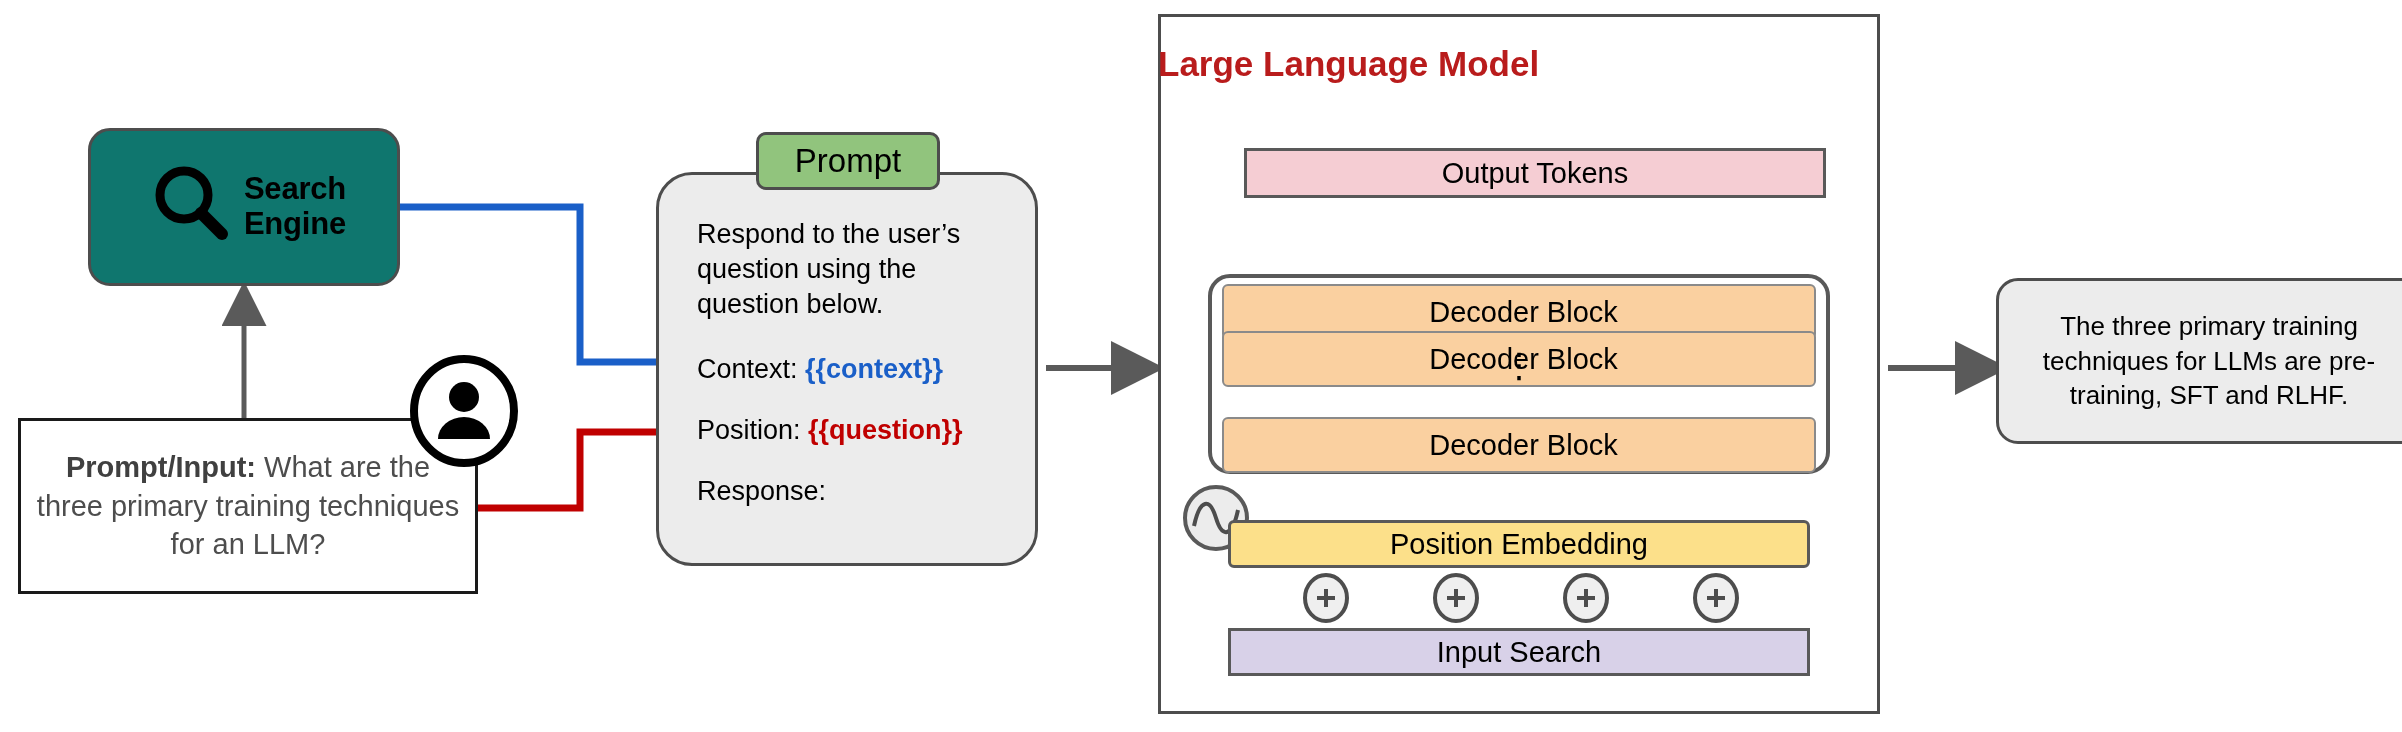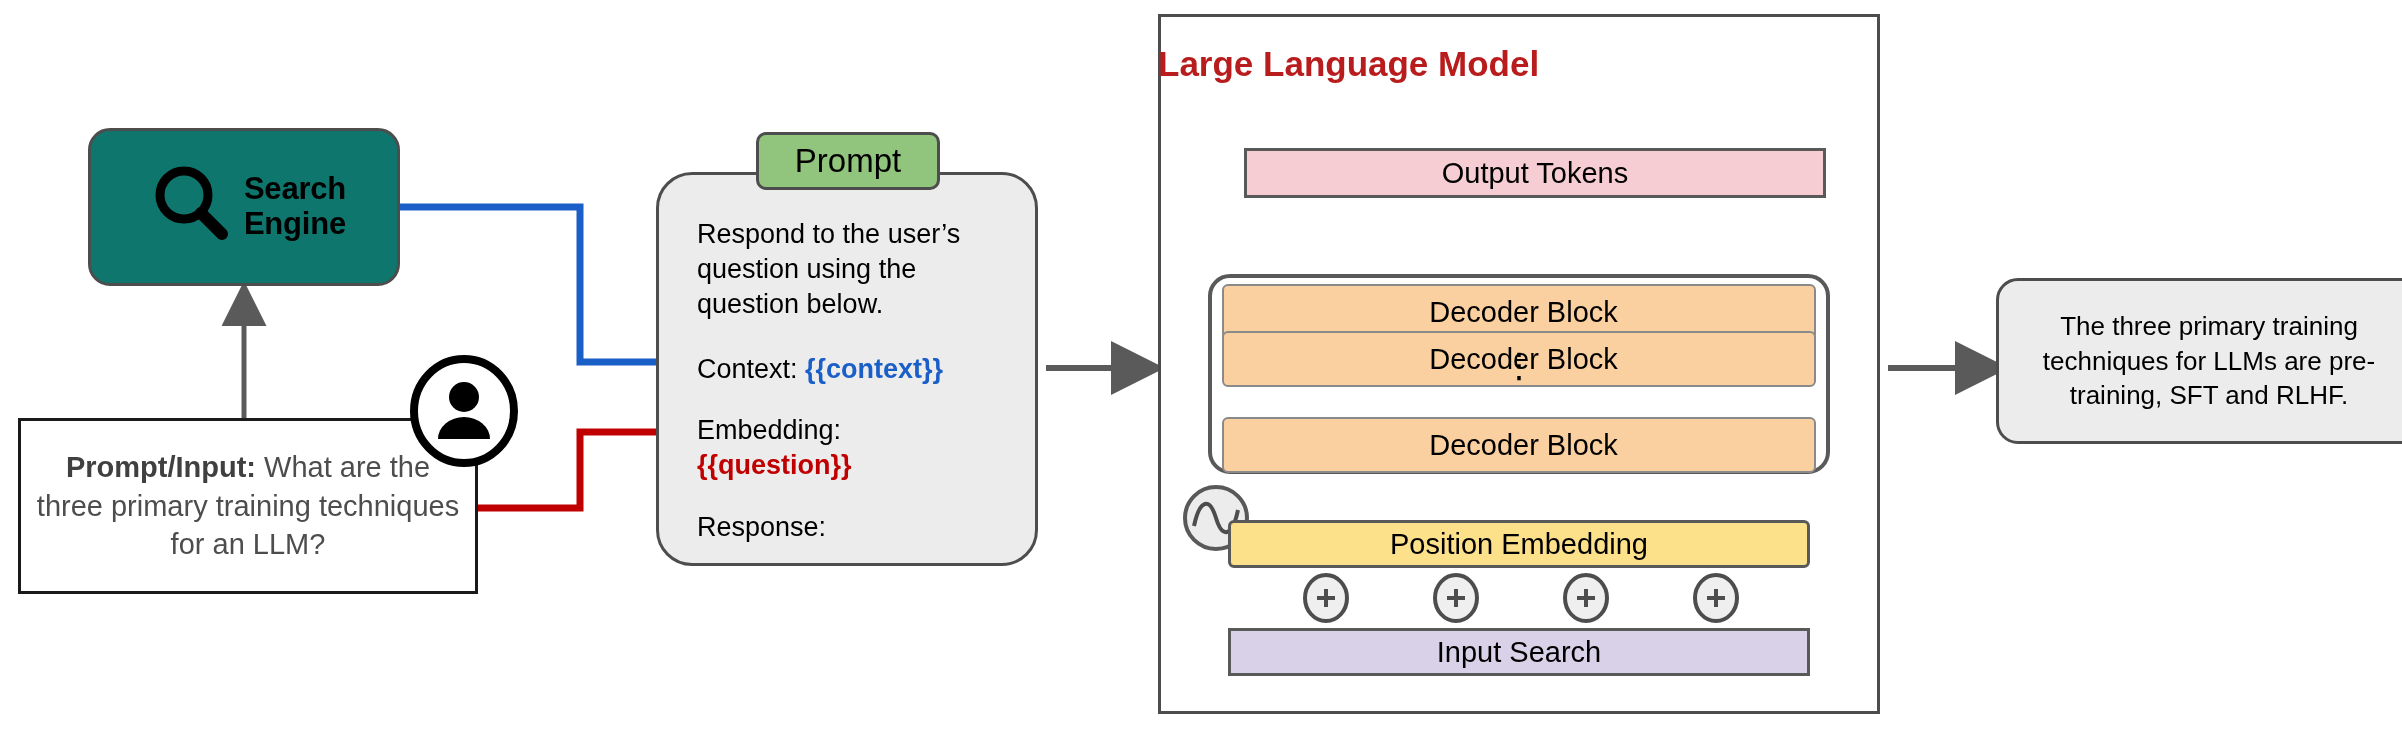--- a/index.html
+++ b/index.html
@@ -190,21 +190,21 @@
 
   <div class="abs" id="prompt-card">
     <div class="pc-body">
       <div class="pc-line">Respond to the user’s question using the question below.</div>
       <div class="pc-gap"></div>
       <div class="pc-line">
         <span>Context: </span><span class="tok-blue">{{context}}</span>
       </div>
       <div class="pc-gap-sm"></div>
       <div class="pc-line">
-        <span>Embedding: </span><span class="tok-red">{{question}}</span>
+        <span>Position: </span><span class="tok-red">{{question}}</span>
       </div>
       <div class="pc-gap-sm"></div>
       <div class="pc-line">Response:</div>
     </div>
   </div>
   <div class="abs" id="prompt-badge">Prompt</div>
 
   <div class="abs" id="llm-box"></div>
   <div class="abs" id="llm-title">Large Language Model</div>
 

